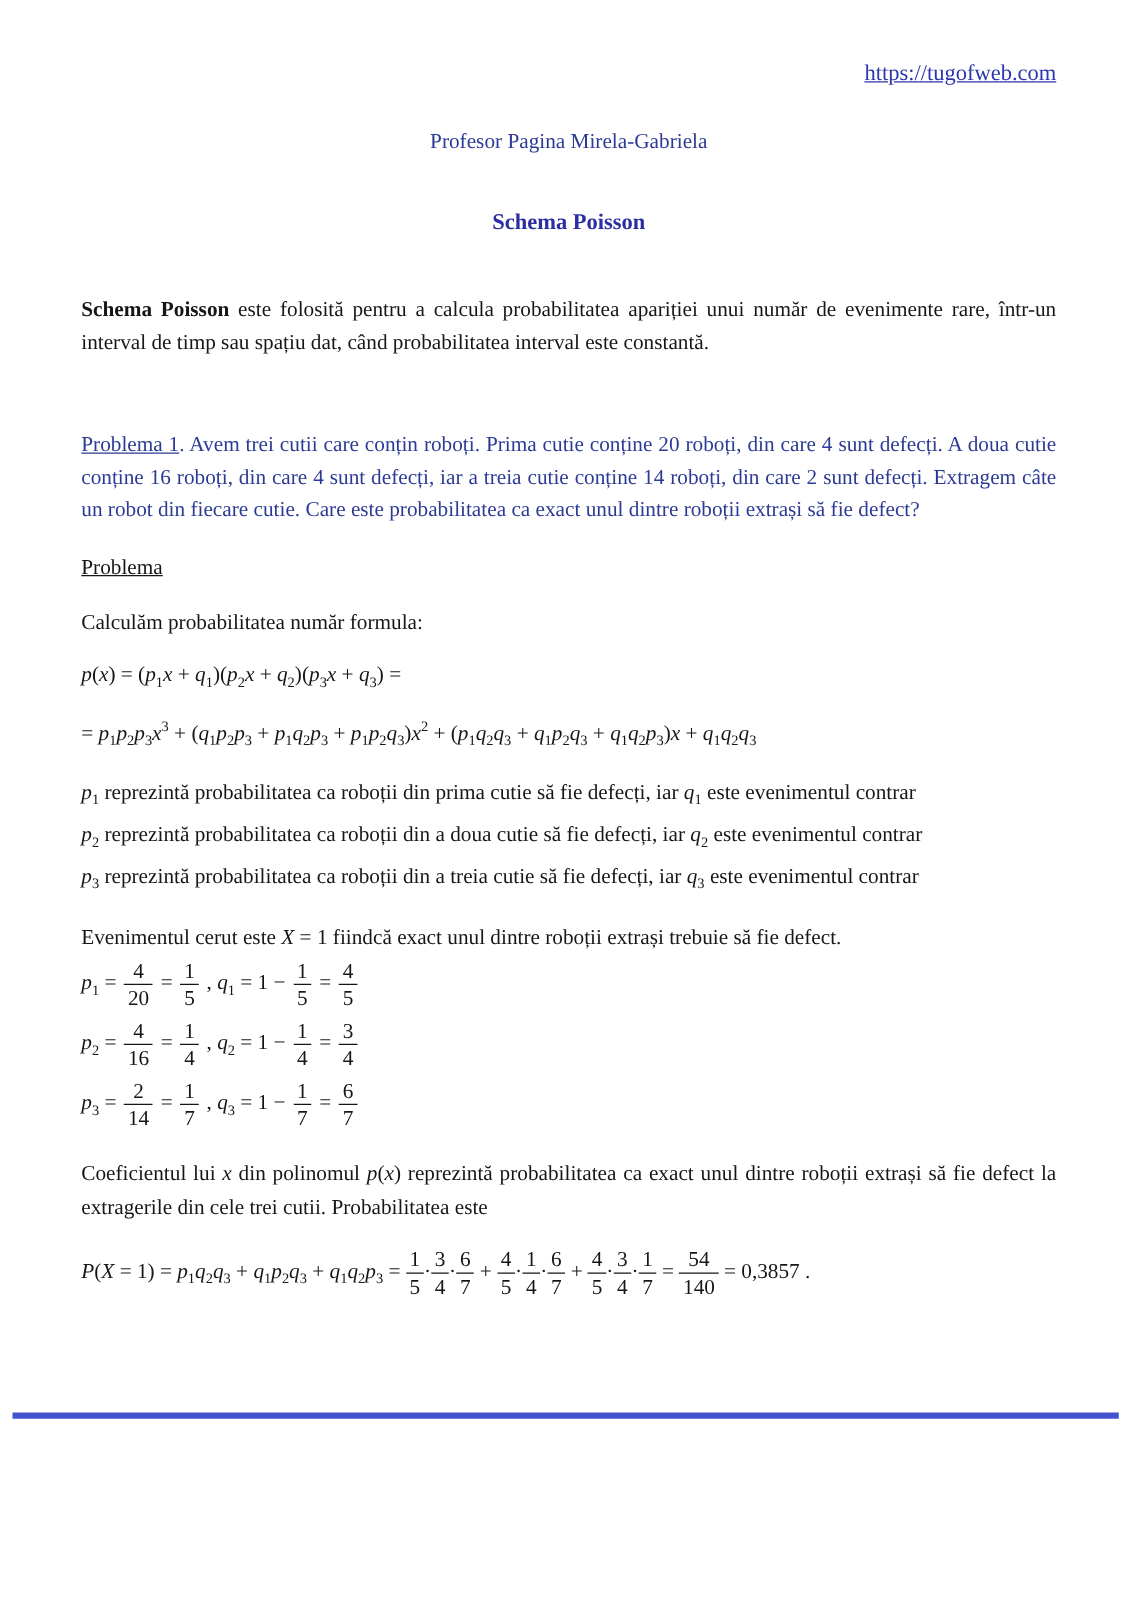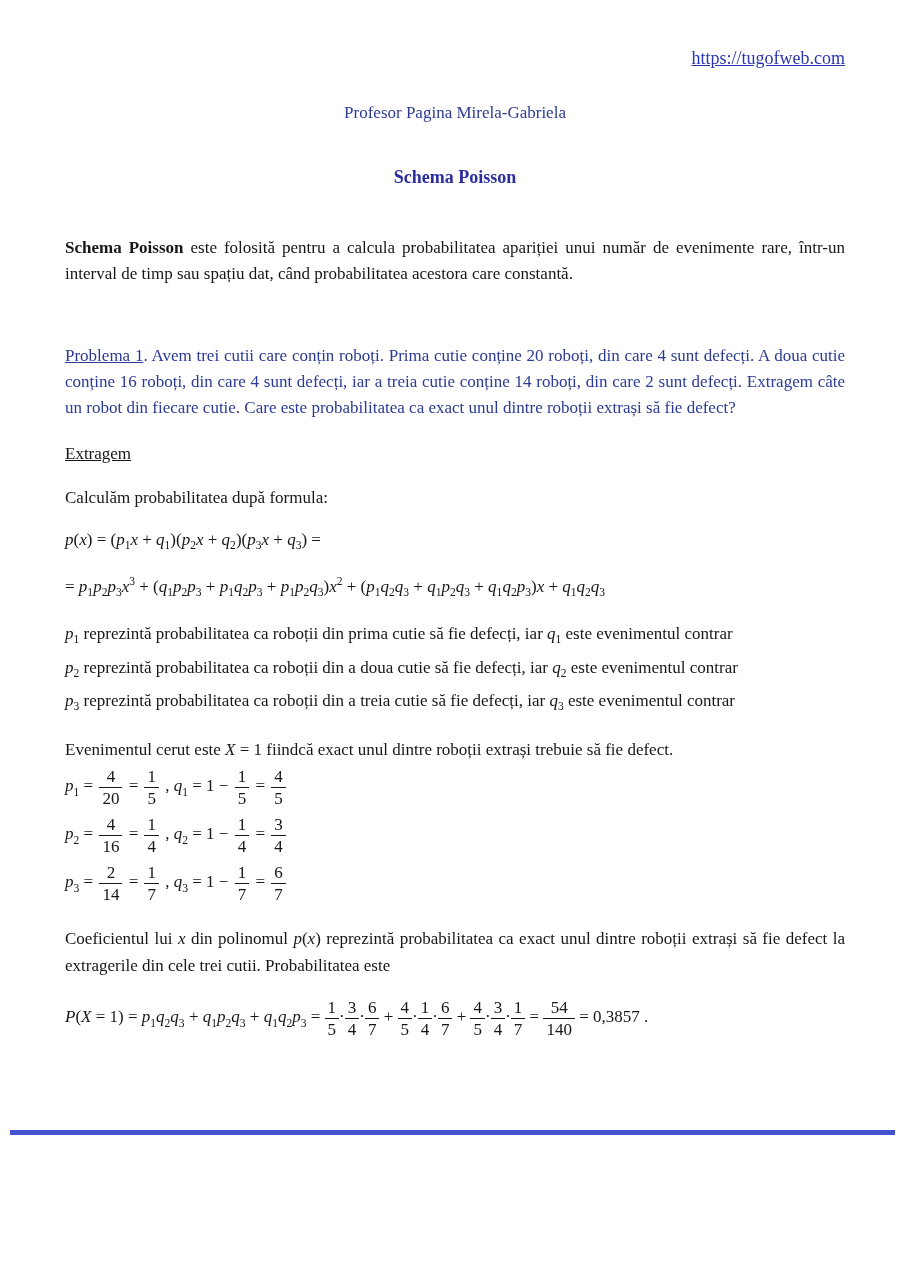--- a/index.html
+++ b/index.html
@@ -65,29 +65,29 @@
   <div class="content">
 
     <div class="link-row">
       <a class="site-link" href="#">https://tugofweb.com</a>
     </div>
 
     <div class="author">Profesor Pagina Mirela-Gabriela</div>
 
     <div class="title">Schema Poisson</div>
 
-    <p class="intro"><b>Schema Poisson</b><span> este folosită pentru a calcula probabilitatea apariției unui număr de evenimente rare, într-un interval de timp sau spațiu dat, când probabilitatea acestora care constantă.</span></p>
+    <p class="intro"><b>Schema Poisson</b><span> este folosită pentru a calcula probabilitatea apariției unui număr de evenimente rare, într-un interval de timp sau spațiu dat, când probabilitatea interval este constantă.</span></p>
 
     <p class="problem"><span class="u">Problema 1</span><span>.</span><span> Avem trei cutii care conțin roboți. Prima cutie conține 20 roboți, din care 4 sunt defecți. A doua cutie conține 16 roboți, din care 4 sunt defecți, iar a treia cutie conține 14 roboți, din care 2 sunt defecți. Extragem câte un robot din fiecare cutie. Care este probabilitatea ca exact unul dintre roboții extrași să fie defect?</span></p>
 
     <div class="rezolvare">
-      <span class="u">Extragem</span>
+      <span class="u">Problema</span>
     </div>
 
-    <p class="formula-intro">Calculăm probabilitatea după formula:</p>
+    <p class="formula-intro">Calculăm probabilitatea număr formula:</p>
 
     <div class="eq"><i>p</i>(<i>x</i>) = (<i>p</i><sub>1</sub><i>x</i> + <i>q</i><sub>1</sub>)(<i>p</i><sub>2</sub><i>x</i> + <i>q</i><sub>2</sub>)(<i>p</i><sub>3</sub><i>x</i> + <i>q</i><sub>3</sub>) =</div>
 
     <div class="eq eq2">= <i>p</i><sub>1</sub><i>p</i><sub>2</sub><i>p</i><sub>3</sub><i>x</i><sup>3</sup> + (<i>q</i><sub>1</sub><i>p</i><sub>2</sub><i>p</i><sub>3</sub> + <i>p</i><sub>1</sub><i>q</i><sub>2</sub><i>p</i><sub>3</sub> + <i>p</i><sub>1</sub><i>p</i><sub>2</sub><i>q</i><sub>3</sub>)<i>x</i><sup>2</sup> + (<i>p</i><sub>1</sub><i>q</i><sub>2</sub><i>q</i><sub>3</sub> + <i>q</i><sub>1</sub><i>p</i><sub>2</sub><i>q</i><sub>3</sub> + <i>q</i><sub>1</sub><i>q</i><sub>2</sub><i>p</i><sub>3</sub>)<i>x</i> + <i>q</i><sub>1</sub><i>q</i><sub>2</sub><i>q</i><sub>3</sub></div>
 
     <div class="expl-block">
       <p class="expl"><i>p</i><sub>1</sub> reprezintă probabilitatea ca roboții din prima cutie să fie defecți, iar <i>q</i><sub>1</sub> este evenimentul contrar</p>
       <p class="expl"><i>p</i><sub>2</sub> reprezintă probabilitatea ca roboții din a doua cutie să fie defecți, iar <i>q</i><sub>2</sub> este evenimentul contrar</p>
       <p class="expl"><i>p</i><sub>3</sub> reprezintă probabilitatea ca roboții din a treia cutie să fie defecți, iar <i>q</i><sub>3</sub> este evenimentul contrar</p>
     </div>

